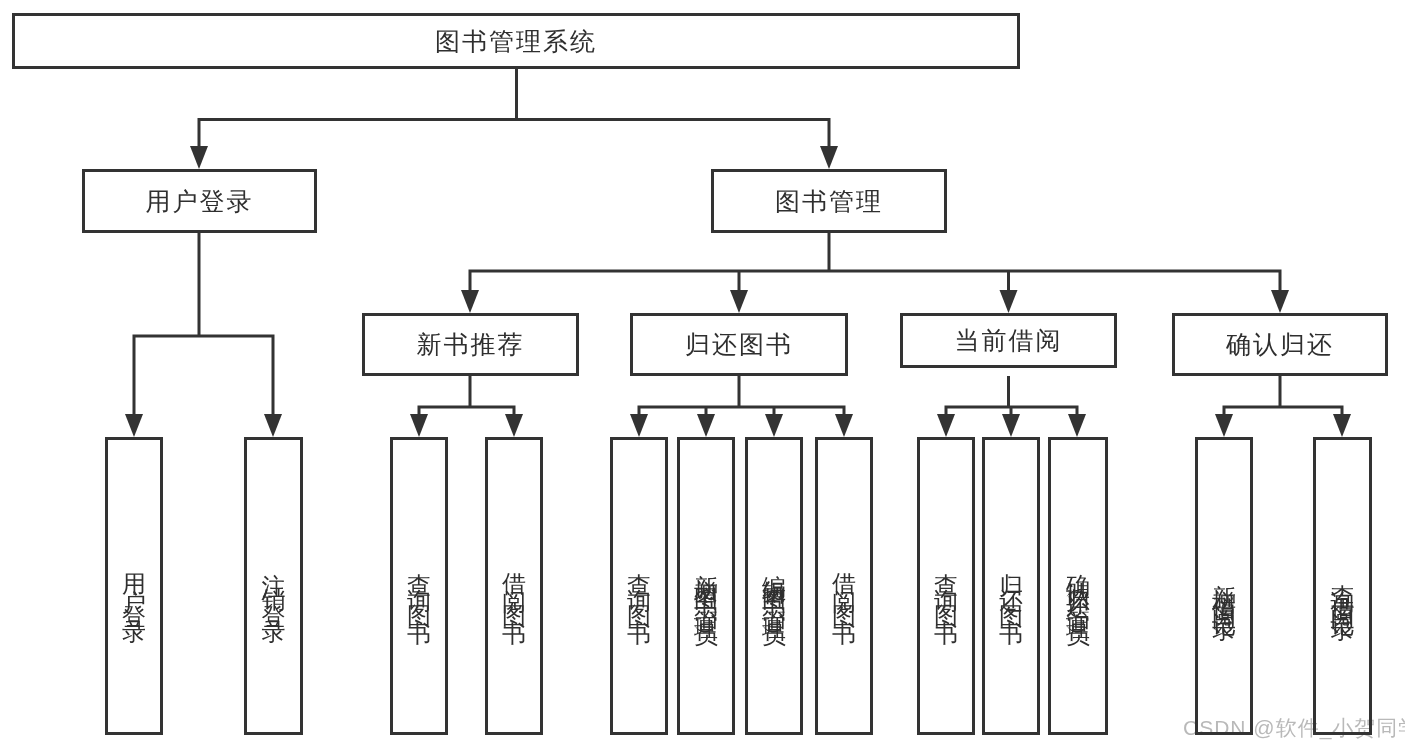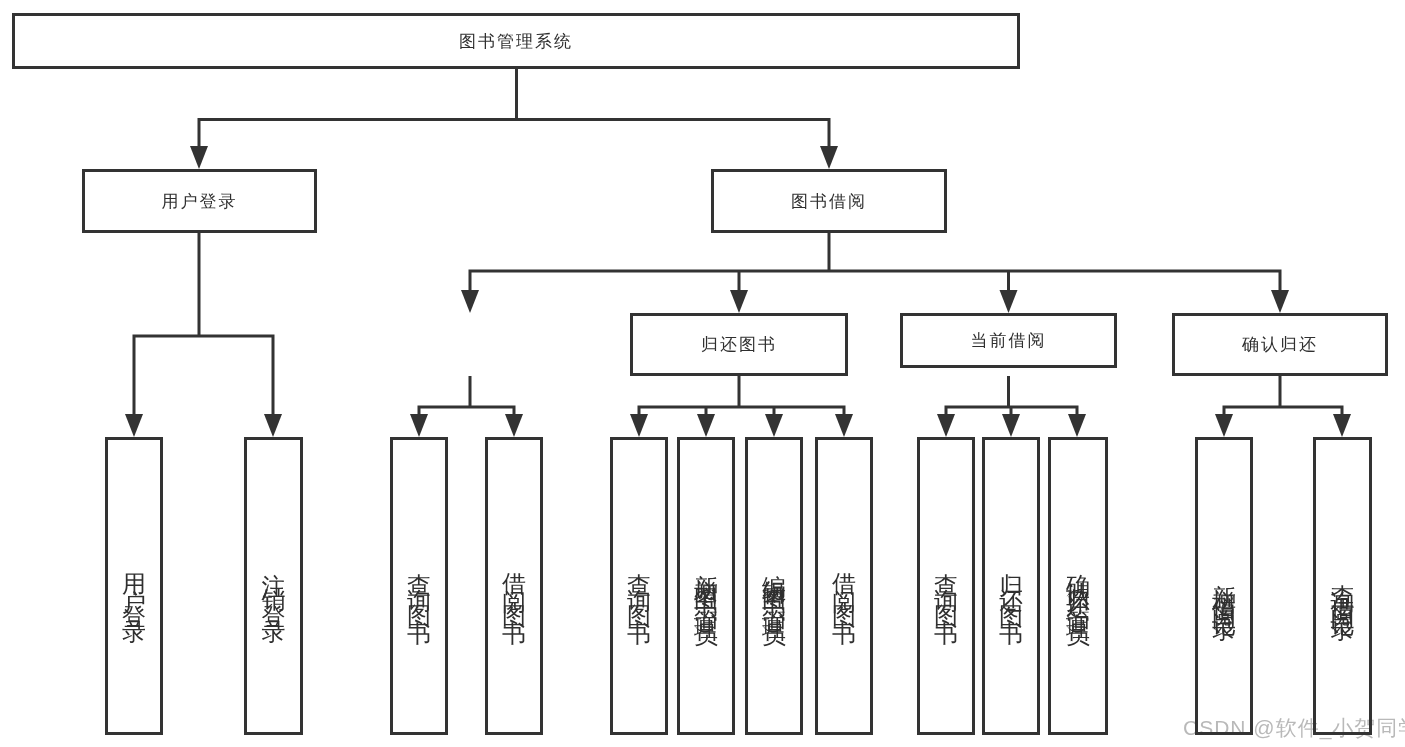--- a/index.html
+++ b/index.html
@@ -18,21 +18,21 @@
   .node{
     position:absolute;
     box-sizing:border-box;
     border:3px solid #333333;
     background:transparent;
     display:flex;align-items:center;justify-content:center;
     color:#2f2f2f;
     z-index:2;
   }
   .node.h span{
-    font-size:17px;letter-spacing:2px;white-space:nowrap;
+    font-size:25px;letter-spacing:2px;white-space:nowrap;
   }
   .node.v span{
     writing-mode:vertical-rl;
     text-orientation:mixed;
     font-size:24px;
     letter-spacing:16px;
     line-height:1;
     white-space:nowrap;
   }
   .node.v.long span{letter-spacing:7px;}
@@ -85,23 +85,26 @@
   <div class="watermark">CSDN @软件_小贺同学</div>
 
   <div class="node h" style="left:12px;top:13px;width:1008px;height:56px">
     <span>图书管理系统</span>
   </div>
 
   <div class="node h" style="left:82px;top:169px;width:235px;height:64px">
     <span>用户登录</span>
   </div>
   <div class="node h" style="left:711px;top:169px;width:236px;height:64px">
-    <span>图书借阅</span>
+    <span>图书管理</span>
   </div>
 
+  <div class="node h" style="left:362px;top:313px;width:217px;height:63px">
+    <span>新书推荐</span>
+  </div>
   <div class="node h" style="left:630px;top:313px;width:218px;height:63px">
     <span>归还图书</span>
   </div>
   <div class="node h" style="left:900px;top:313px;width:217px;height:55px">
     <span>当前借阅</span>
   </div>
   <div class="node h" style="left:1172px;top:313px;width:216px;height:63px">
     <span>确认归还</span>
   </div>
 

